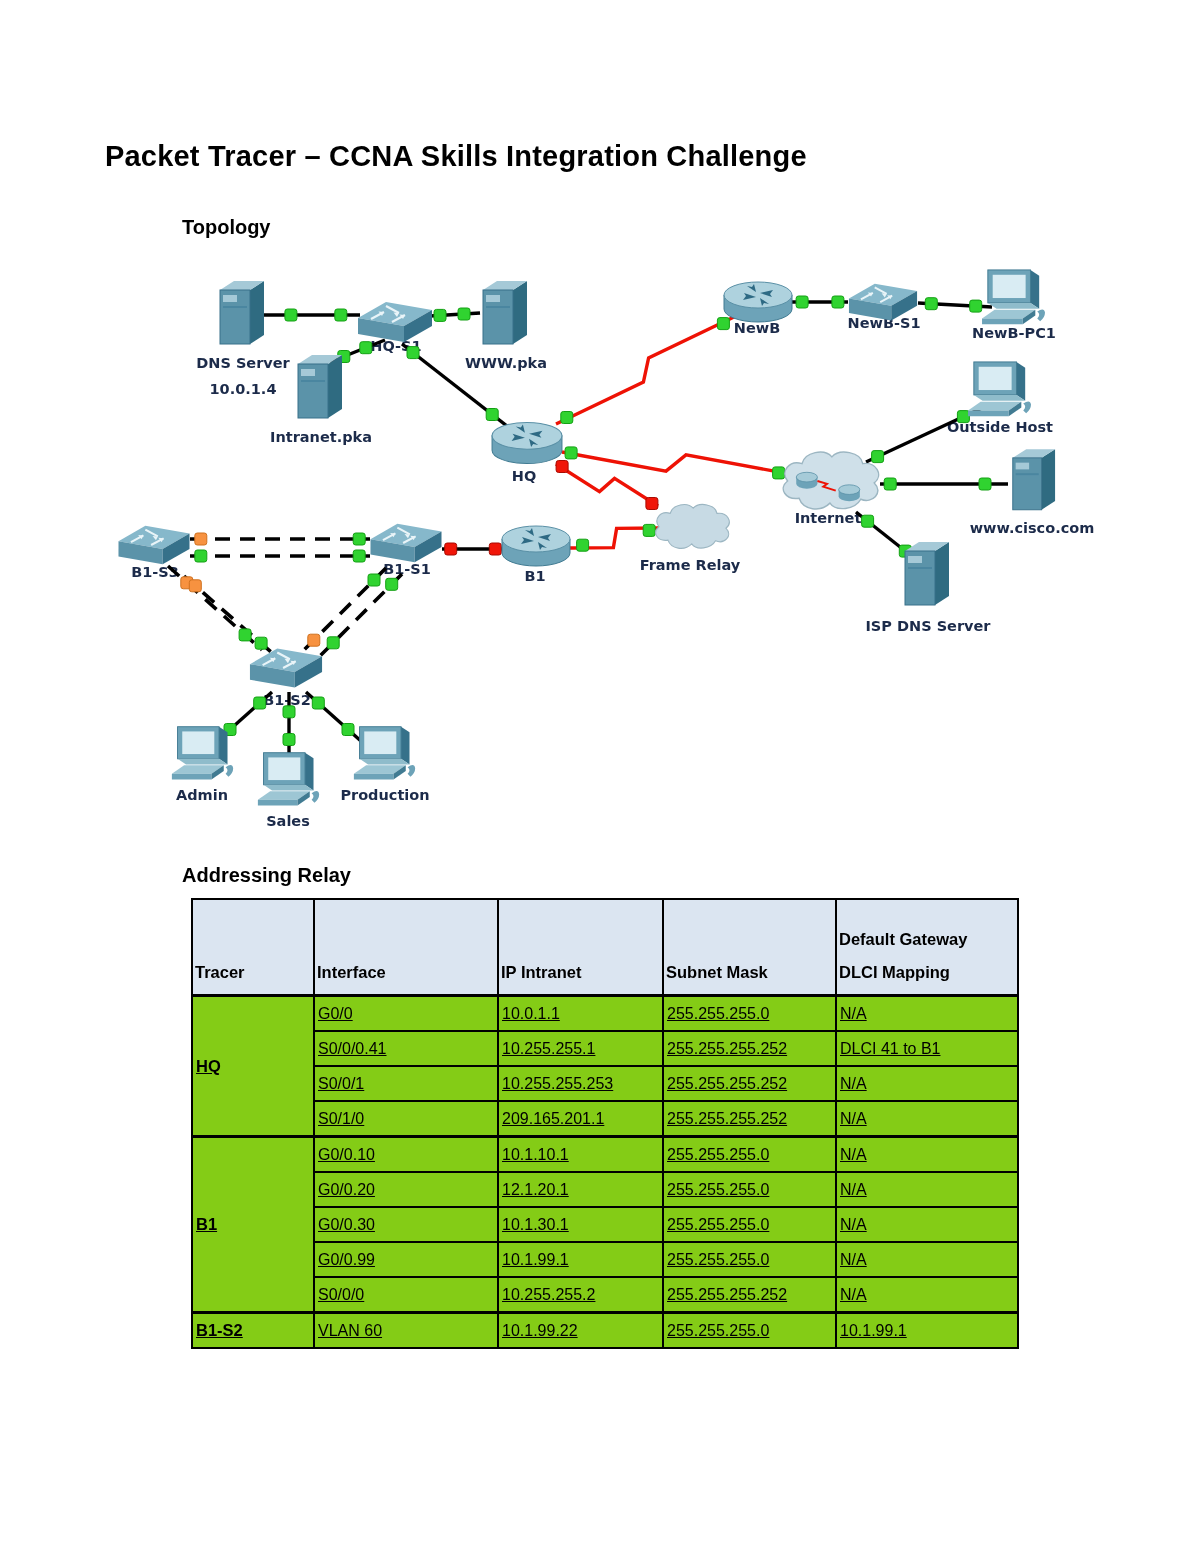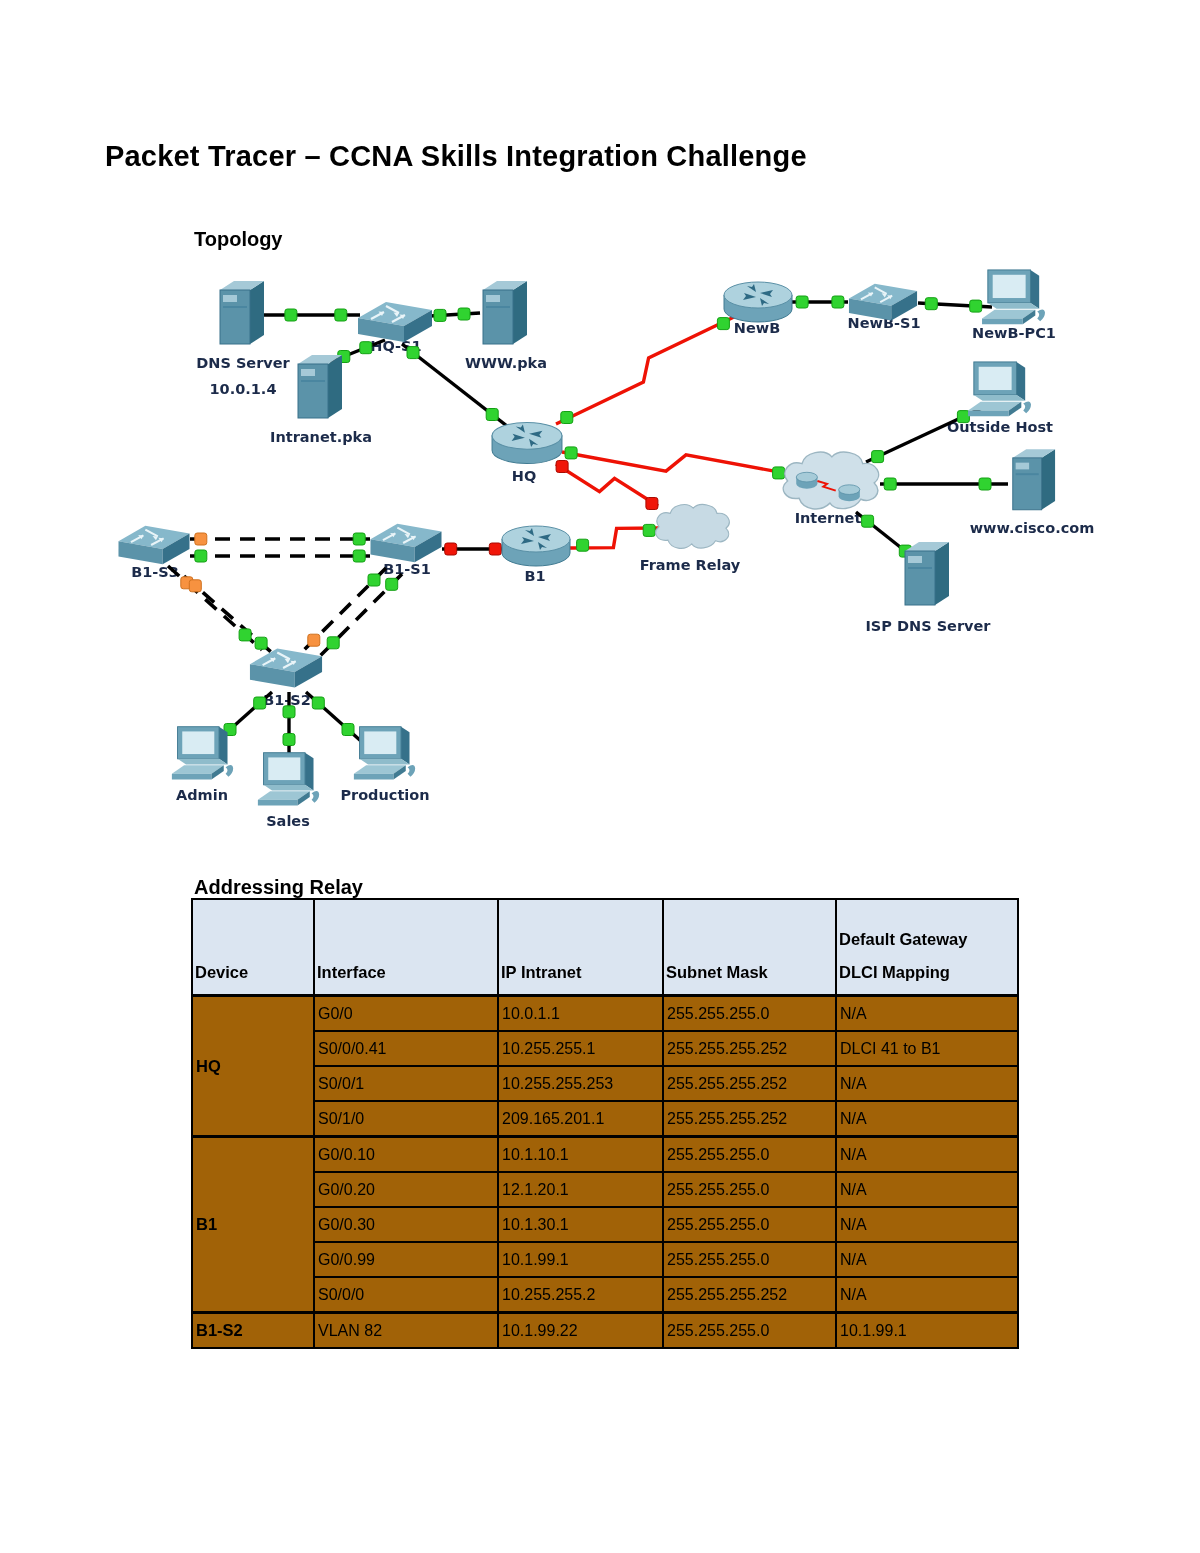--- a/index.html
+++ b/index.html
@@ -1,20 +1,20 @@
 <!DOCTYPE html>
 <html><head>
 <meta charset="utf-8">
 <style>
   html,body{margin:0;padding:0;background:#fff;}
   .page{position:relative;width:1200px;height:1553px;background:#ffffff;overflow:hidden;
         font-family:"Liberation Sans",sans-serif;color:#000;}
   .doc-title{position:absolute;left:105px;top:140px;margin:0;font-size:29px;font-weight:700;
              letter-spacing:0.2px;}
-  .sec-heading{position:absolute;margin:16px;font-size:20px;font-weight:700;}
+  .sec-heading{position:absolute;margin:4px;font-size:20px;font-weight:700;}
   .h-topology{left:178px;top:212px;}
   .h-table{left:178px;top:860px;}
   svg.topo{position:absolute;left:0;top:0;width:1200px;height:1553px;}
 
   
   .lk-eth{stroke:#000000;stroke-width:3.4;fill:none;}
   .lk-serial{stroke:#ee1205;stroke-width:3.4;fill:none;stroke-linejoin:miter;}
   .lk-trunk{stroke:#000000;stroke-width:3.6;fill:none;stroke-dasharray:15 10;}
   .dot{stroke-width:1;}
   .dot-up{fill:#30d330;stroke:#14a014;}
@@ -24,21 +24,21 @@
           fill:#1c2b4a;text-anchor:middle;}
 
   
   table.addr{position:absolute;left:191px;top:898px;width:826px;border-collapse:collapse;
              table-layout:fixed;border:2.5px solid #000;}
   table.addr th,table.addr td{border:2px solid #000;text-align:left;overflow:hidden;}
   table.addr thead th{background:#dbe5f1;height:78px;vertical-align:bottom;
                       padding:4px 2px 12px 2px;font-size:16.5px;font-weight:700;
                       border-bottom:3px solid #000;}
   table.addr thead th .gw1{margin-bottom:14px;}
-  table.addr tbody td{height:33px;font-size:16px;padding:0 3px;background:#a16207;}
+  table.addr tbody td{height:33px;font-size:16px;padding:0 3px;background:#84cc16;text-decoration:underline;}
   table.addr td.device{font-weight:700;font-size:16.5px;}
   table.addr tr.grp td{border-top:3px solid #000;}
 </style>
 </head>
 <body>
 
 <div class="page">
 
   <h1 class="doc-title">Packet Tracer – CCNA Skills Integration Challenge</h1>
   <h2 class="sec-heading h-topology">Topology</h2>
@@ -216,21 +216,21 @@
   <table class="addr">
     <colgroup>
       <col style="width:122px">
         <col style="width:184px">
         <col style="width:165px">
         <col style="width:173px">
         <col style="width:182px">
     </colgroup>
     <thead>
       <tr>
-        <th>Device</th>
+        <th>Tracer</th>
         <th>Interface</th>
         <th>IP Intranet</th>
         <th>Subnet Mask</th>
         <th>
           <div class="gw1">Default Gateway</div>
           <div>DLCI Mapping</div>
         </th>
       </tr>
     </thead>
     <tbody>
@@ -285,21 +285,21 @@
           <td>N/A</td>
         </tr>
         <tr>
           <td>S0/0/0</td>
           <td>10.255.255.2</td>
           <td>255.255.255.252</td>
           <td>N/A</td>
         </tr>
         <tr class="grp">
           <td rowspan="1" class="device">B1-S2</td>
-          <td>VLAN 82</td>
+          <td>VLAN 60</td>
           <td>10.1.99.22</td>
           <td>255.255.255.0</td>
           <td>10.1.99.1</td>
         </tr>
       </tbody>
   </table>
 
 </div>
 
 </body></html>

